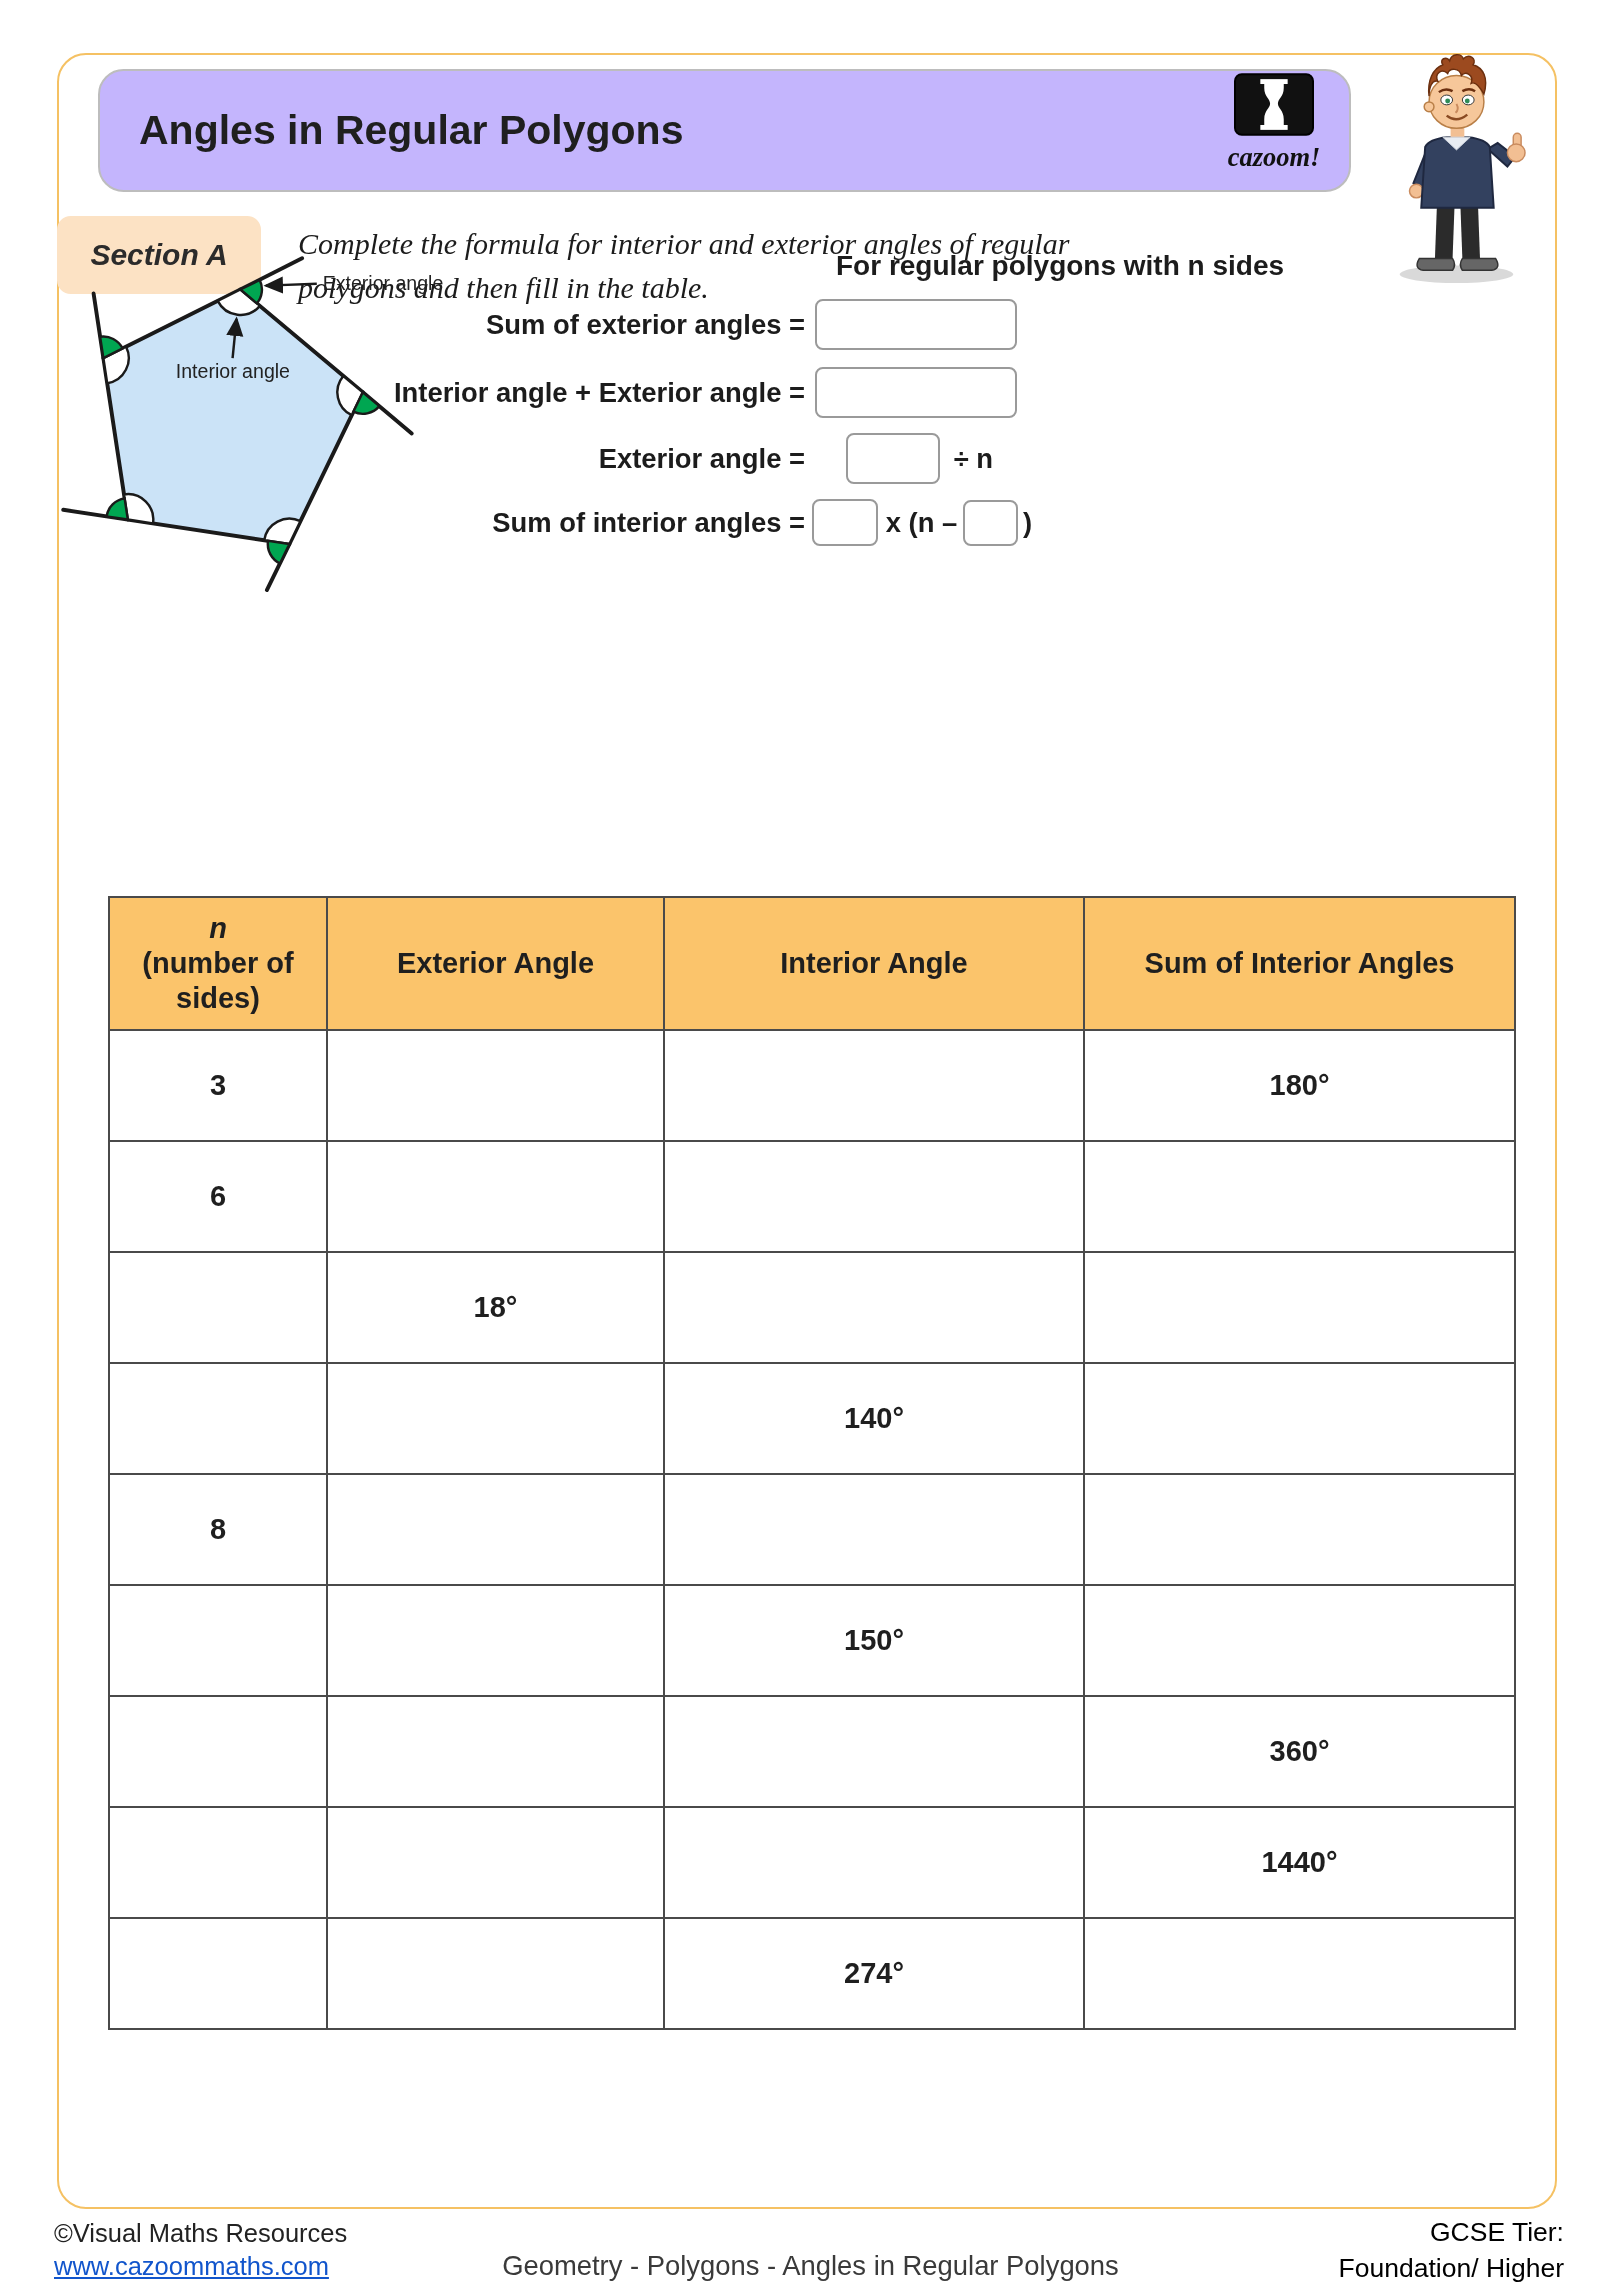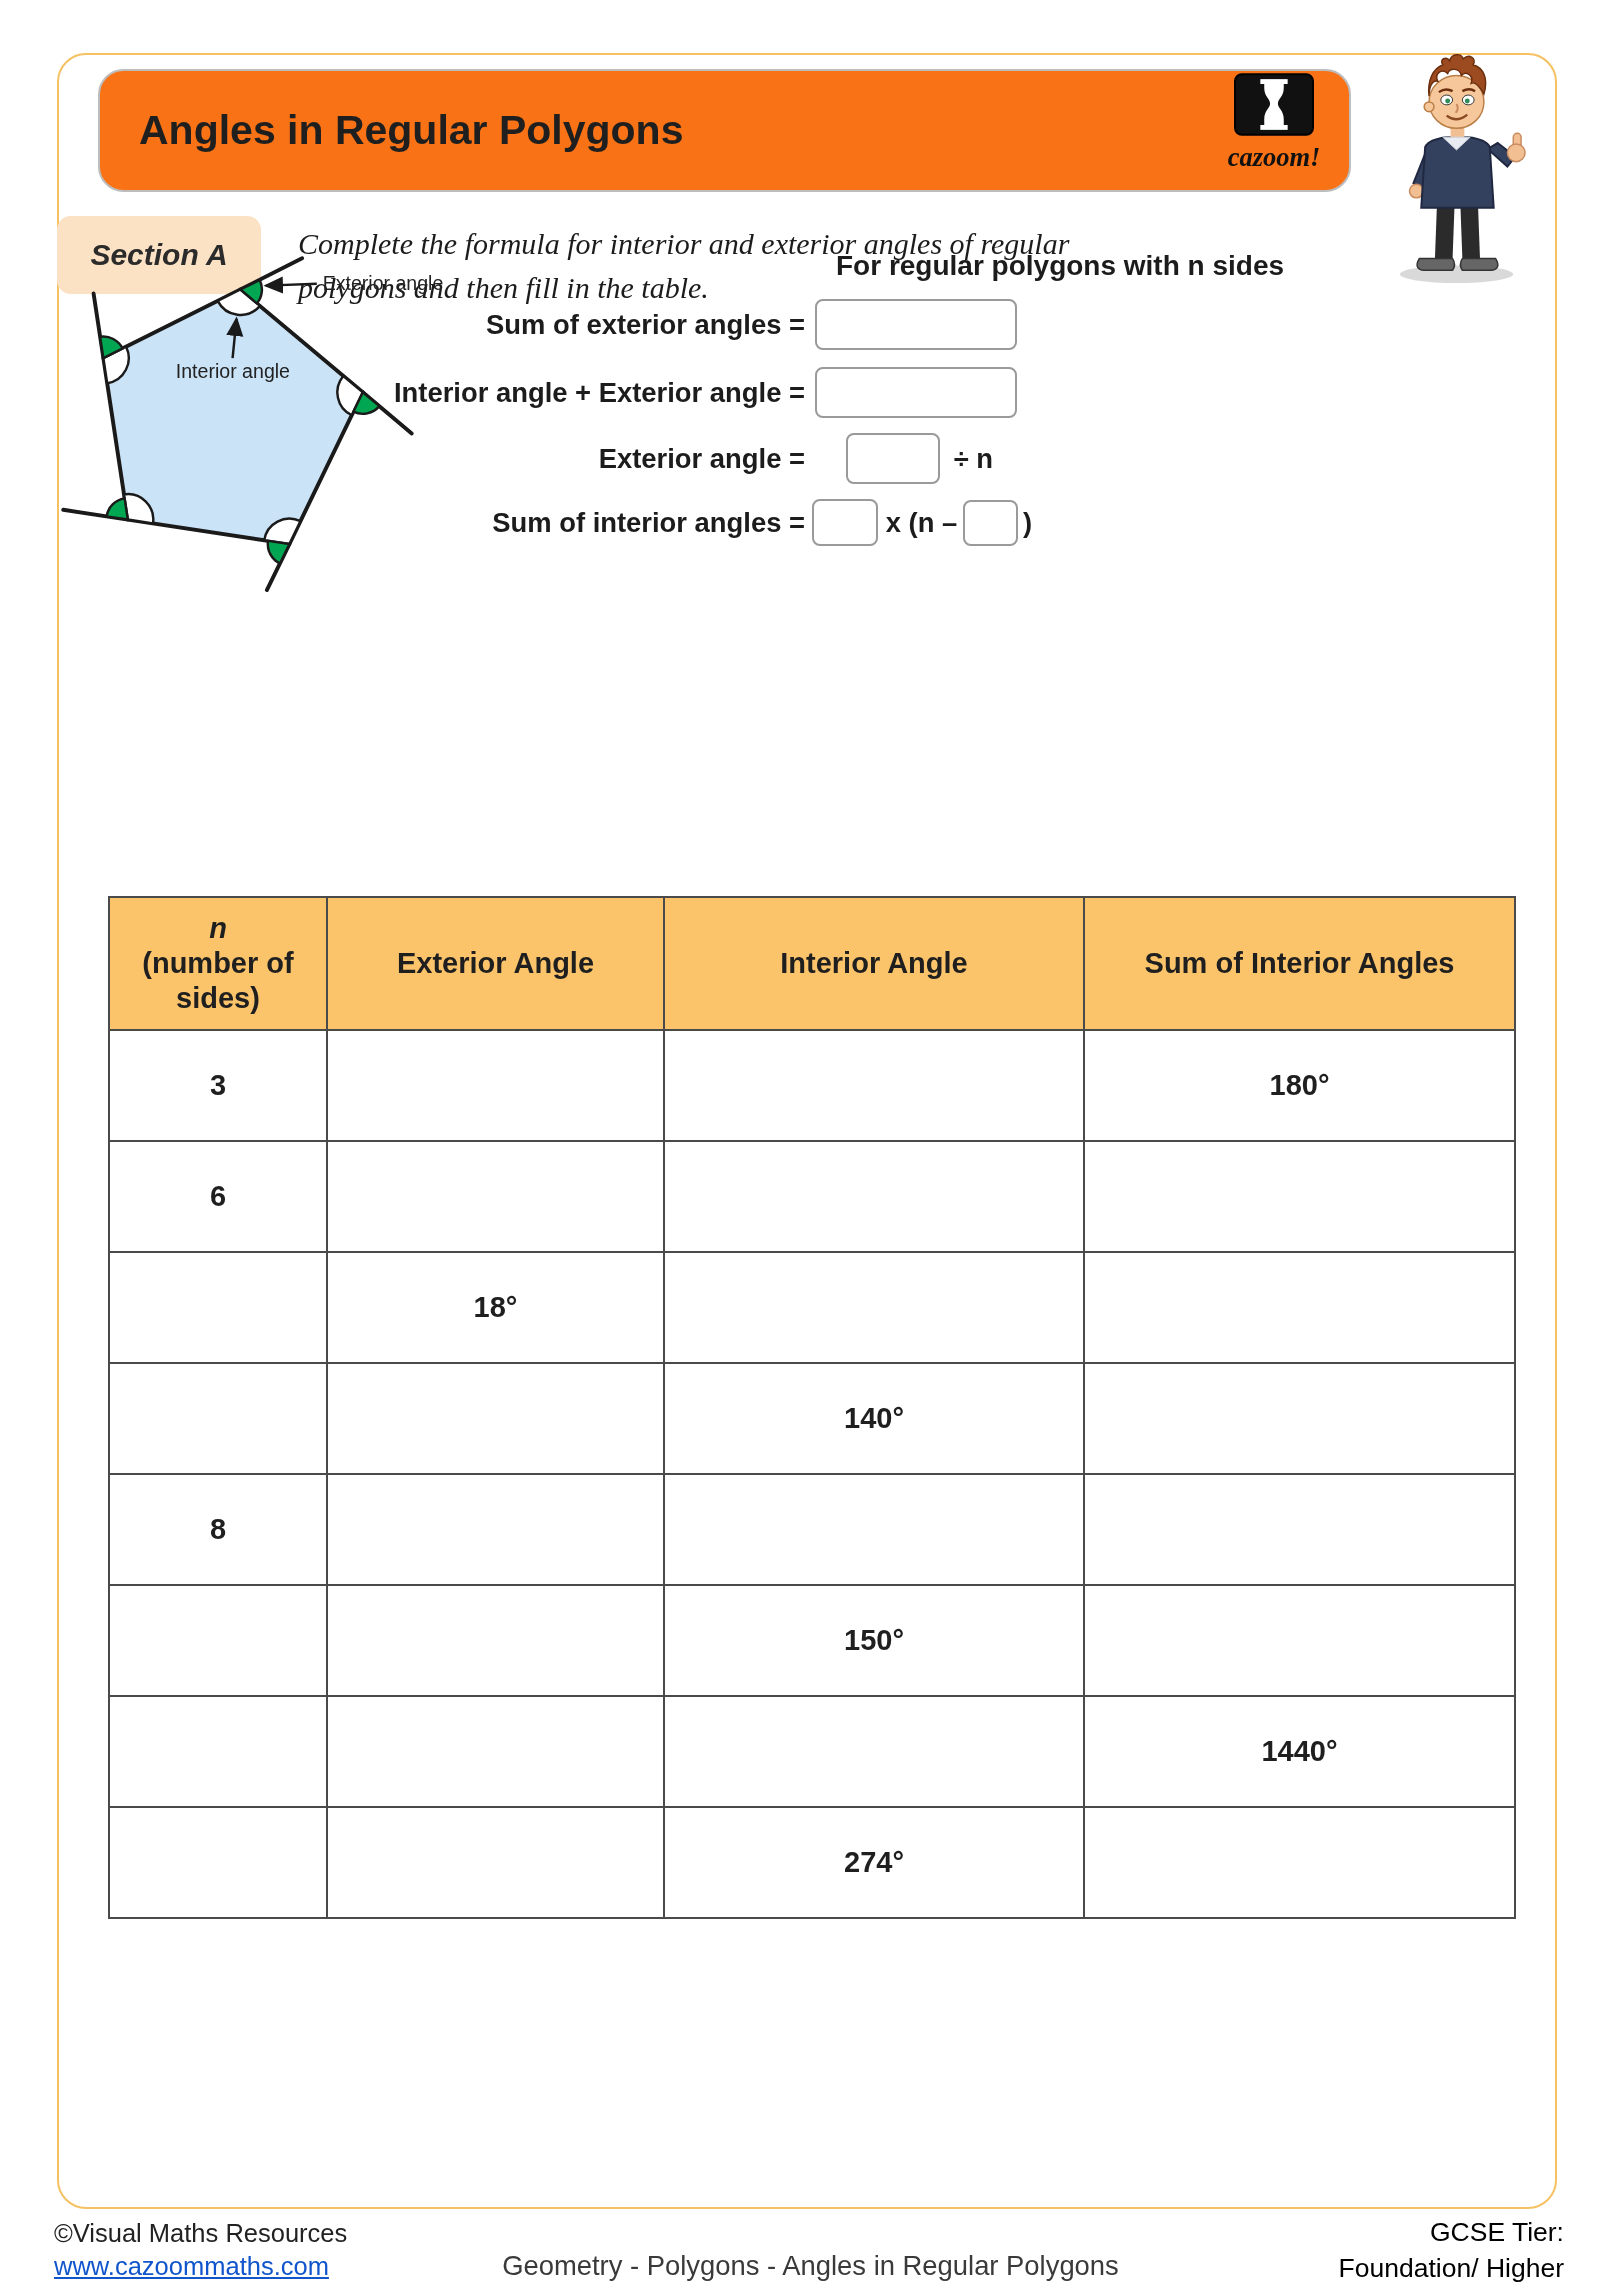--- a/index.html
+++ b/index.html
@@ -7,21 +7,21 @@
     width:1621px; height:2293px; background:#ffffff;
     font-family:"Liberation Sans", sans-serif; color:#1c1c1c;
     position:relative; overflow:hidden;
   }
   .page-border {
     position:absolute; left:57px; top:53px; width:1500px; height:2156px;
     border:2.9px solid #F5C163; border-radius:29px;
   }
   .title-box {
     position:absolute; left:98px; top:69px; width:1253px; height:123px;
-    background:#f97316; border:2px solid #bdbdbd; border-radius:25.5px;
+    background:#c4b5fd; border:2px solid #bdbdbd; border-radius:25.5px;
     display:flex; align-items:center;
   }
   .title-text { padding-left:39px; font-size:41px; font-weight:bold; color:#1f1f1f; }
   .logo { position:absolute; left:1215px; top:73px; width:118px; text-align:center; }
   .logo-text {
     font-family:"Liberation Serif", serif; font-style:italic; font-weight:bold;
     font-size:26.5px; color:#111; margin-top:2px;
   }
   .mascot { position:absolute; left:1370px; top:51px; }
   .section-label {
@@ -232,20 +232,26 @@
     <tr>
       <td></td>
       <td></td>
       <td>150°</td>
       <td></td>
     </tr>
     <tr>
       <td></td>
       <td></td>
       <td></td>
+      <td>360°</td>
+    </tr>
+    <tr>
+      <td></td>
+      <td></td>
+      <td></td>
       <td>1440°</td>
     </tr>
     <tr>
       <td></td>
       <td></td>
       <td>274°</td>
       <td></td>
     </tr>
   </tbody>
 </table>

